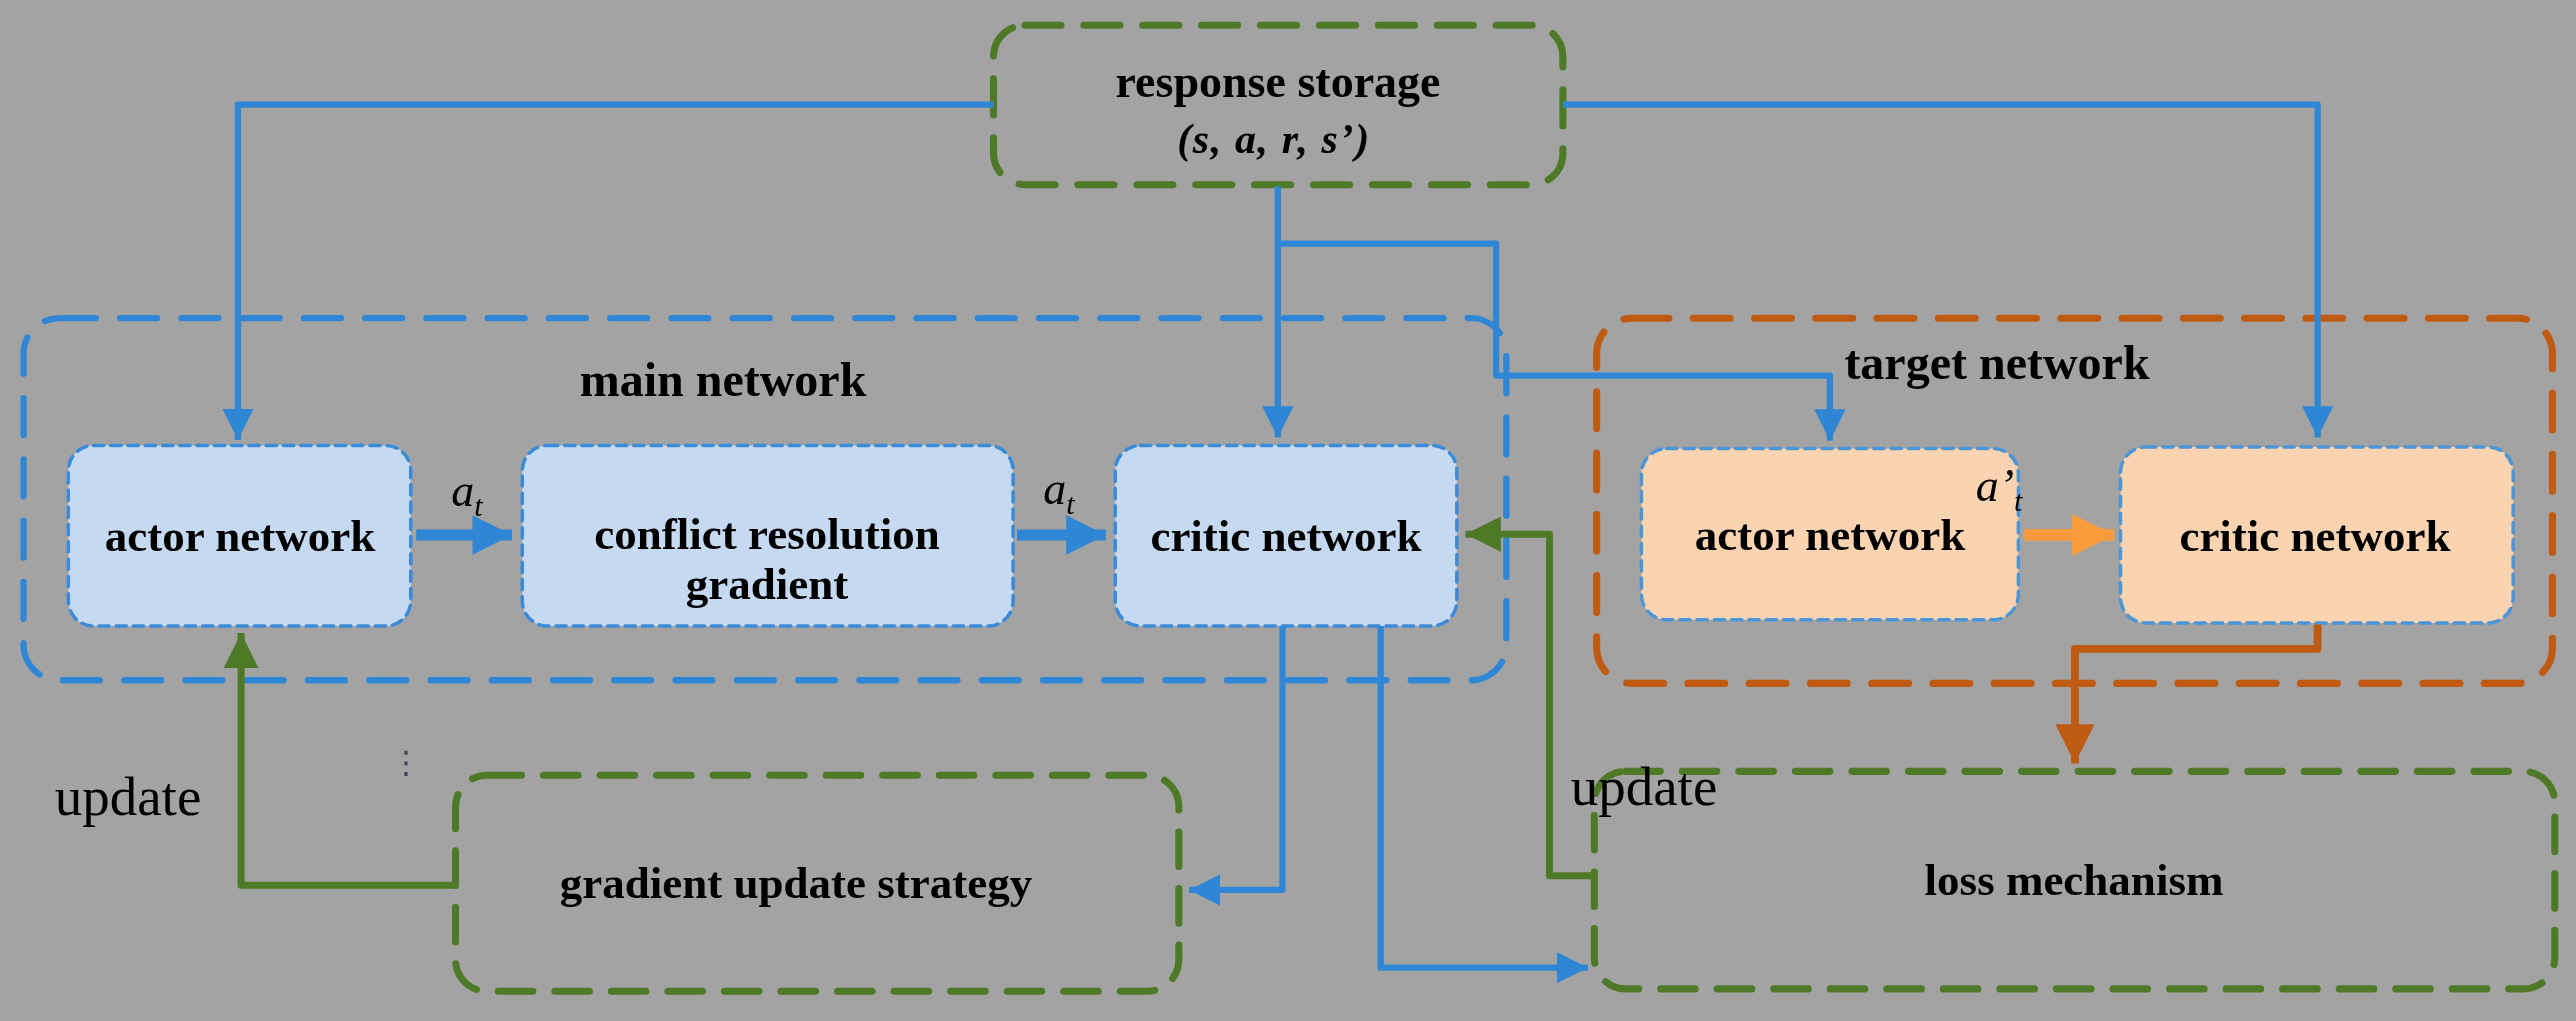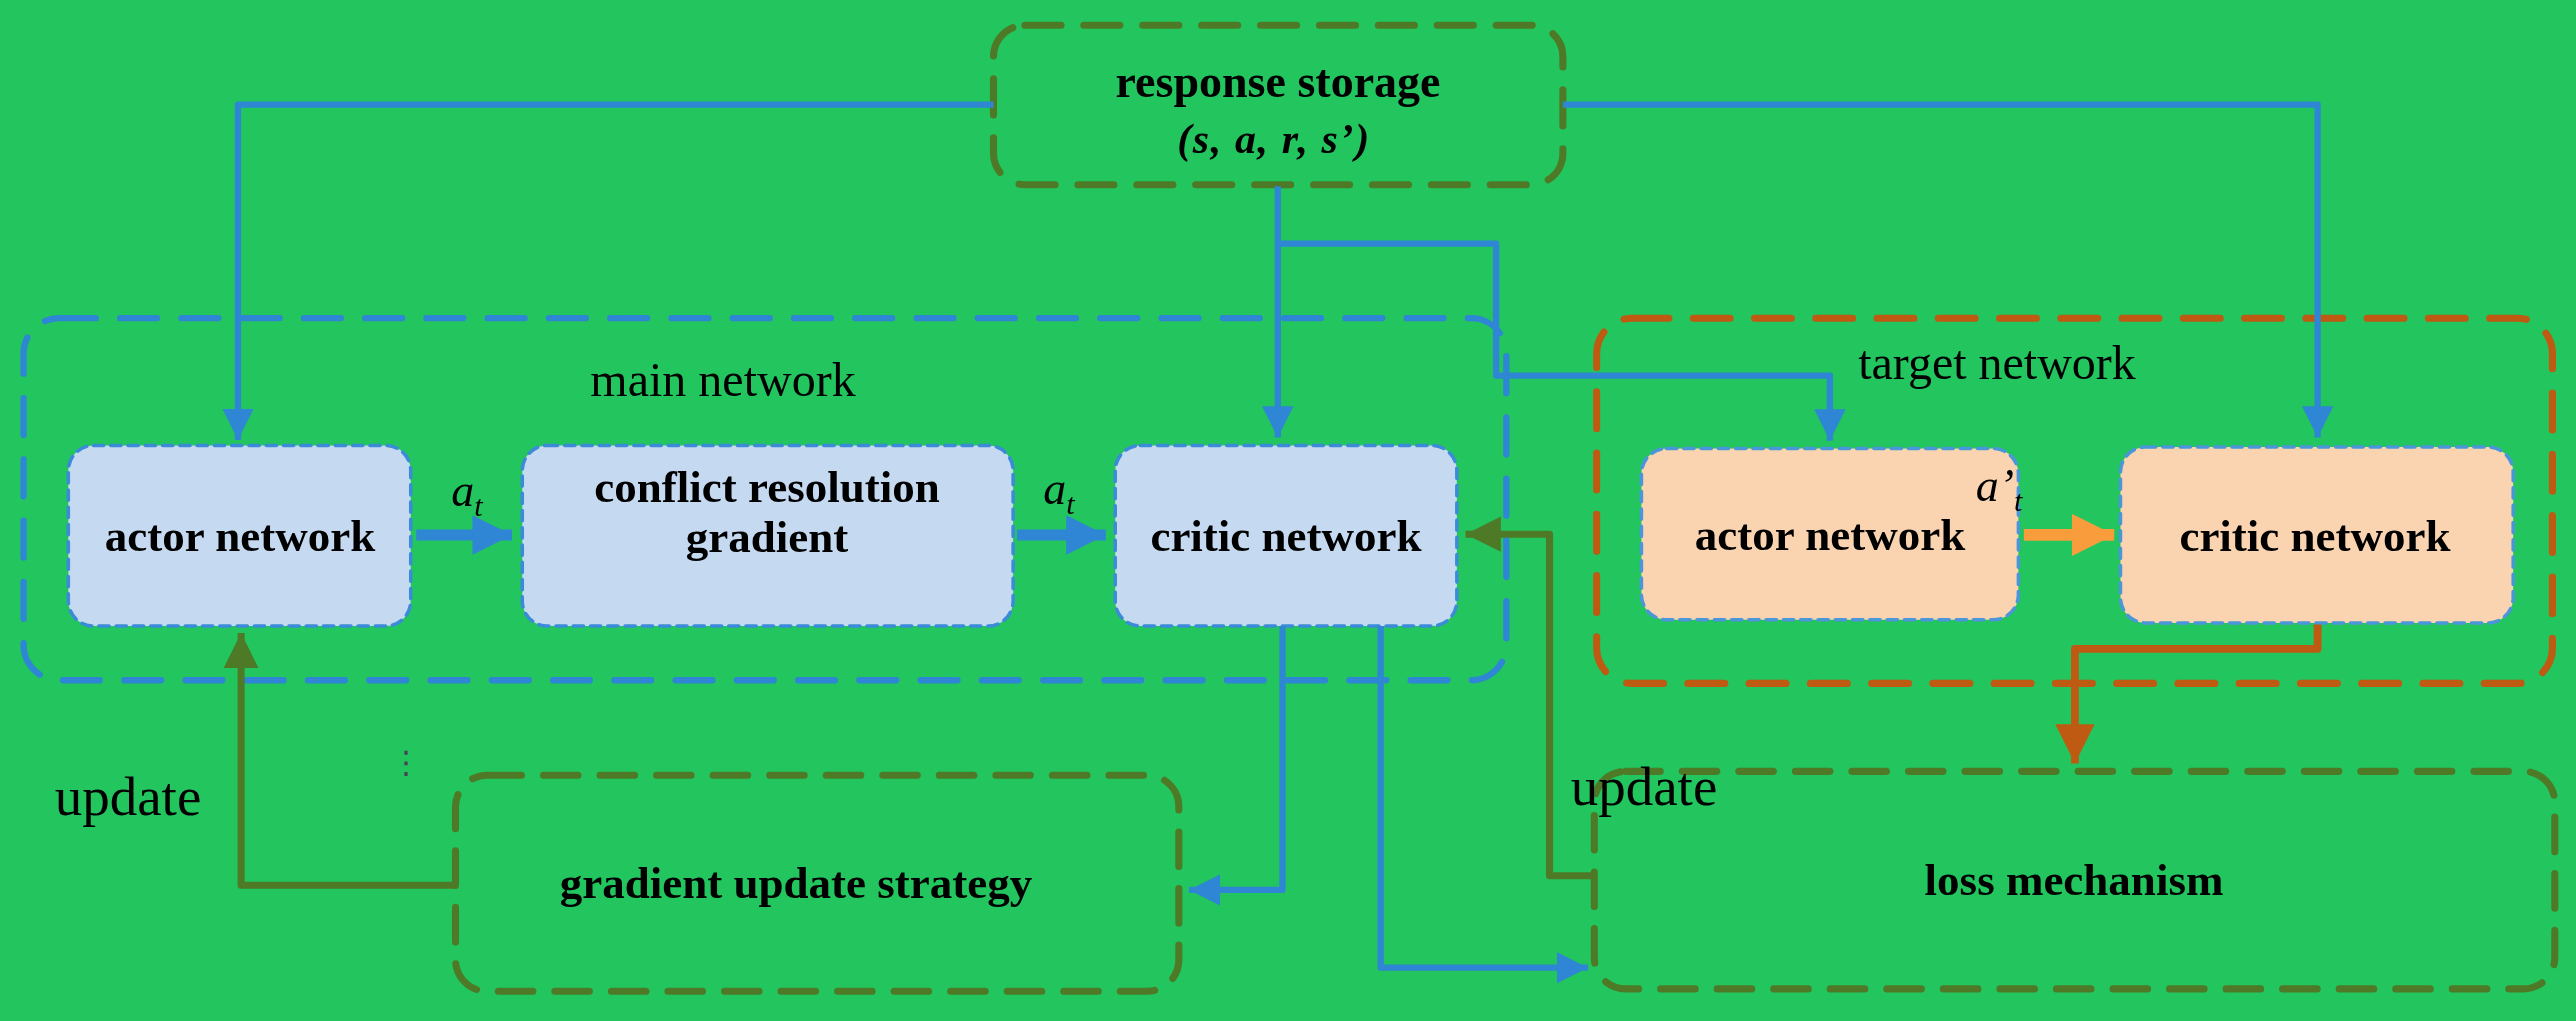--- a/index.html
+++ b/index.html
@@ -1,33 +1,33 @@
 <!DOCTYPE html>
 <html style="font-size:12.6px"><head>
 <meta charset="utf-8">
 <style>
   html,body{margin:0;padding:0;background:#fff;}
   #canvas{
     position:relative;
     width:2576px;height:1022px;
-    background:#22c55e;
+    background:#a3a3a3;
     font-family:"Liberation Serif","DejaVu Serif",serif;
     overflow:hidden;
   }
   #diagram-svg{position:absolute;left:0;top:0;width:2576px;height:1022px;}
   .lbl{
     position:absolute;
     transform:translate(-50%,-50%);
     white-space:nowrap;
     color:#000;
     text-align:center;
   }
   .box-label{font-weight:bold;font-size:45px;}
   .box-label.two-line{white-space:normal;line-height:1.12;width:487px;}
-  .container-title{font-weight:normal;font-size:48px;text-align:center;}
+  .container-title{font-weight:bold;font-size:48px;text-align:center;}
   .storage-title{font-weight:bold;font-size:46px;}
   .storage-subtitle{font-style:italic;font-size:42px;letter-spacing:1.6px;}
   .update-label{font-size:55px;}
   .math-label{font-style:italic;font-size:46px;}
   .math-label sub{font-size:30px;line-height:0;}
   .ellipsis-label{font-size:31px;color:#445;letter-spacing:0;line-height:0.9;}
 </style>
 </head>
 <body>
 
@@ -86,21 +86,21 @@
   </svg>
 
   <div class="lbl storage-title" style="left:1278px;top:81px;">response storage</div>
   <div class="lbl storage-subtitle" style="left:1274px;top:139px;font-weight:bold;">(s, a, r, s’)</div>
 
   <div class="lbl container-title" style="left:723px;top:379px;">main network</div>
   <div class="lbl container-title" style="left:1997px;top:362px;">target network</div>
 
   <div class="lbl box-label" style="left:240px;top:536px;">actor network</div>
 
-  <div class="lbl box-label two-line" style="left:767px;top:512px;">
+  <div class="lbl box-label two-line" style="left:767px;top:559px;">
     <span>conflict resolution</span><br>
     <span>gradient</span>
   </div>
 
   <div class="lbl box-label" style="left:1286px;top:536px;">critic network</div>
 
   <div class="lbl box-label" style="left:1830px;top:535px;">actor network</div>
 
   <div class="lbl box-label" style="left:2315px;top:536px;">critic network</div>
 

